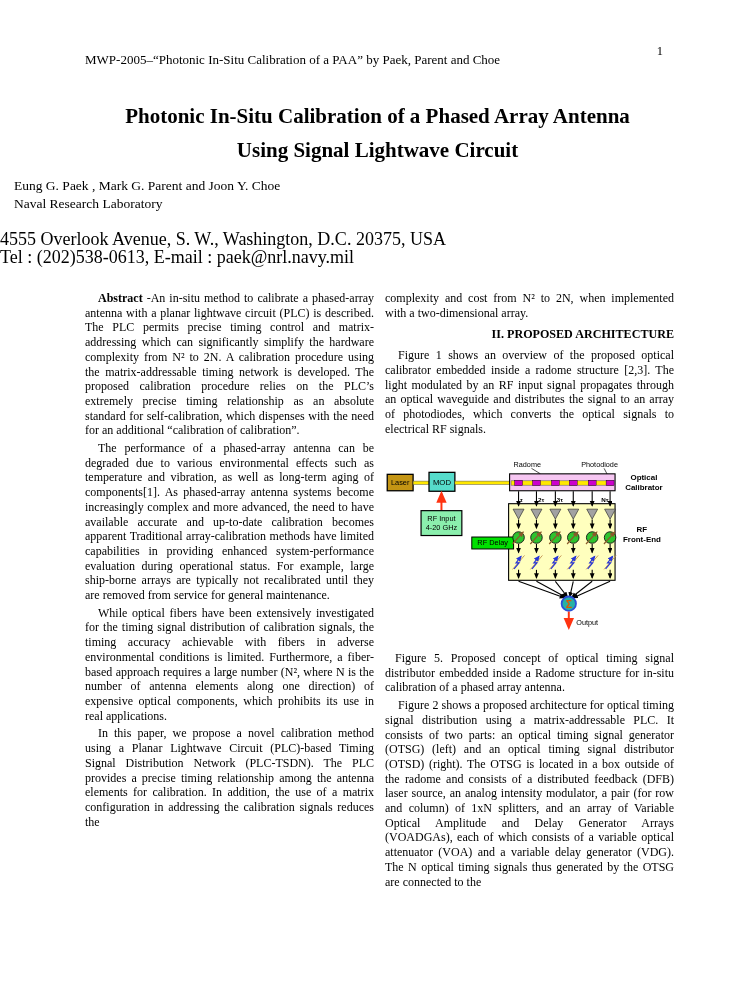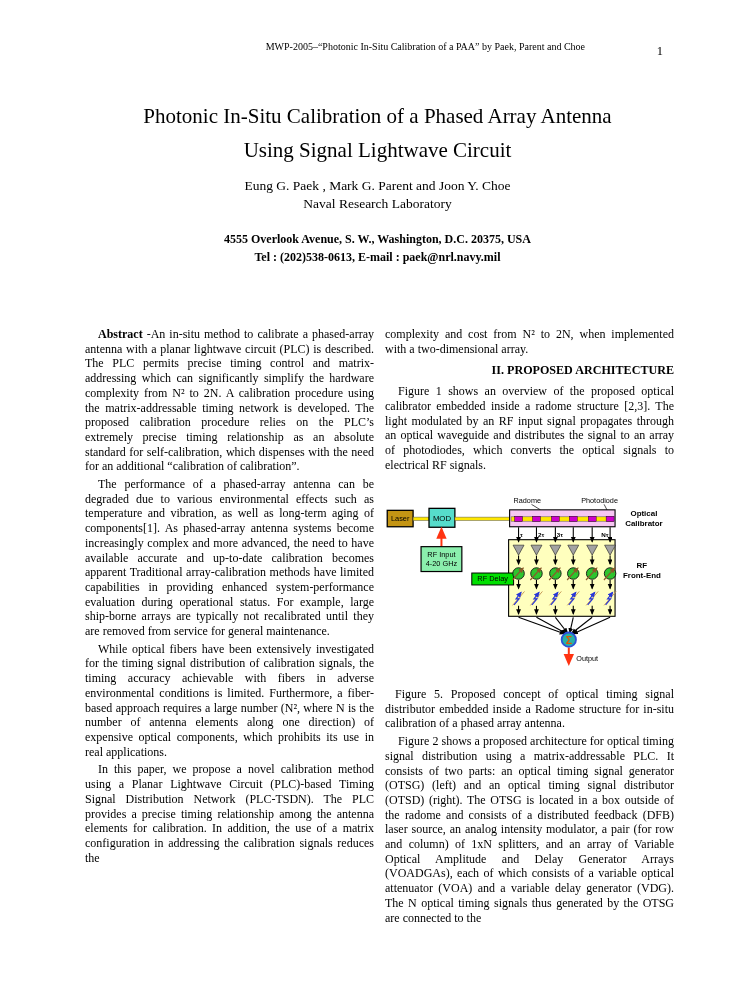--- a/index.html
+++ b/index.html
@@ -2,29 +2,29 @@
 <html><head>
 <meta charset="utf-8">
 <style>
   * { margin:0; padding:0; box-sizing:border-box; }
   html,body { background:#ffffff; }
   .page {
     position:relative; width:755px; height:1000px; background:#fff;
     font-family:"Liberation Serif", serif; color:#000; overflow:hidden;
   }
   .running-head {
-    position:absolute; top:41px; left:85px; width:500px;
-    text-align:right; font-size:10px; white-space:nowrap;
+    position:absolute; top:52px; left:85px; width:500px;
+    text-align:left; font-size:13px; white-space:nowrap;
   }
   .page-num { position:absolute; top:44px; right:92px; font-size:12.5px; }
-  .title-block { position:absolute; top:99px; left:0; width:100%; text-align:center; }
+  .title-block { position:absolute; top:99px; left:0; width:100%; text-align:center;font-weight:bold; }
   .title-line { font-size:21px; line-height:34px; }
-  .authors-block { position:absolute; top:177px; left:0; width:100%; text-align:center; font-size:13.5px; line-height:17.5px; }
-  .address-block { position:absolute; top:230px; left:0; width:100%; text-align:center; font-size:12px; line-height:18px;font-weight:bold; }
-  .columns { position:absolute; top:291px; left:85px; display:flex; gap:11px;margin-top:36px; }
+  .authors-block { position:absolute; top:177px; left:0; width:100%; text-align:left; font-size:13.5px; line-height:17.5px;padding-left:14px; }
+  .address-block { position:absolute; top:230px; left:0; width:100%; font-size:18px; line-height:18px; }
+  .columns { position:absolute; top:291px; left:85px; display:flex; gap:11px; }
   .col { width:289px; font-size:12px; line-height:14.7px; text-align:justify; }
   .col p { margin:0 0 3px 0; }
   .col p.ind { text-indent:13px; }
   .col h3 { font-size:12.1px; font-weight:bold; text-align:right; margin:7px 0 6px 0; }
   .abstract-label { font-weight:bold; }
   .figure-wrap { margin:7px 0 2px 0; }
   .caption { margin-top:9px; }
   .caption p { text-indent:10px; }
   
   svg text { font-family:"Liberation Sans", sans-serif; }

